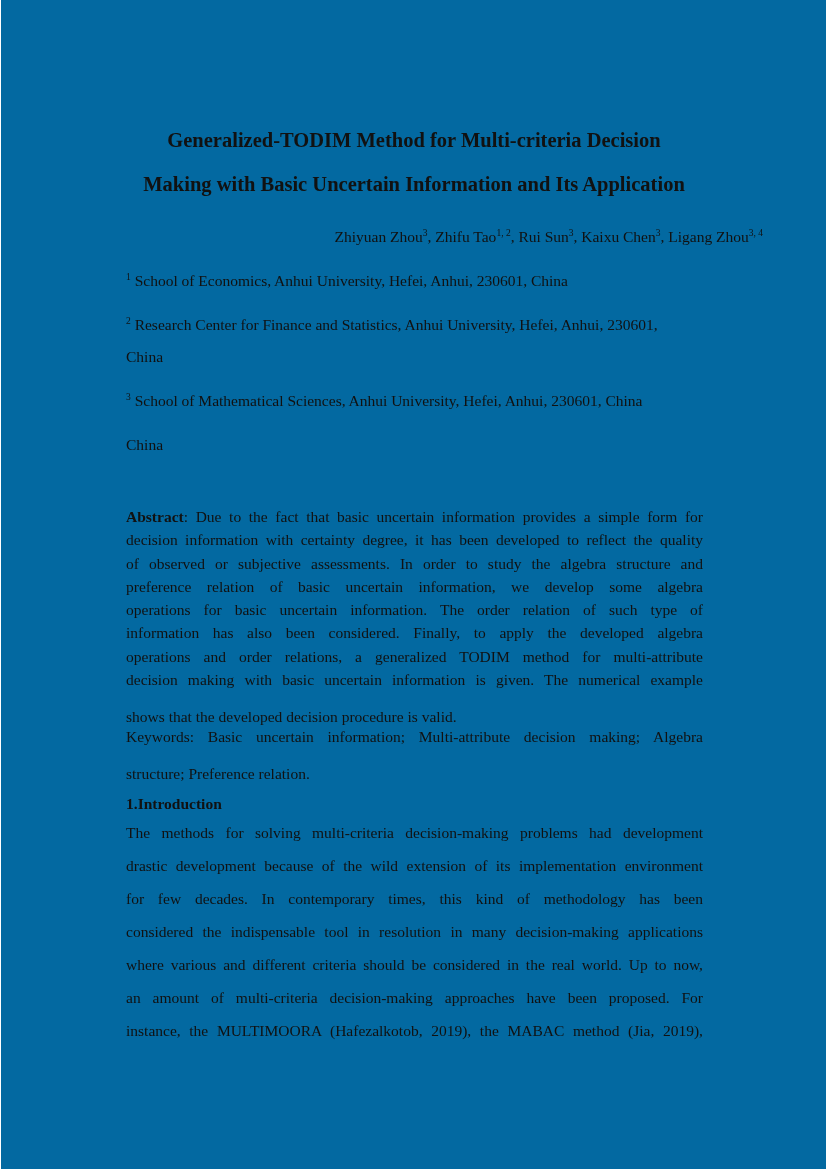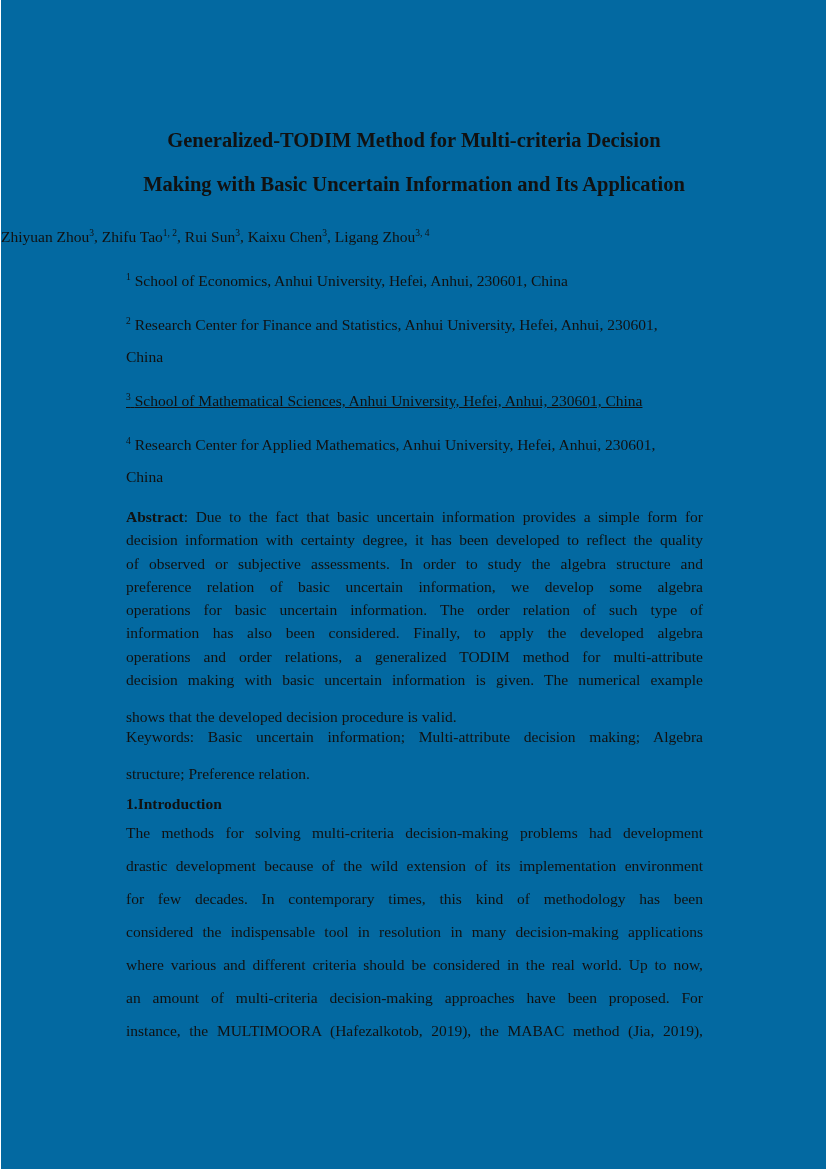--- a/index.html
+++ b/index.html
@@ -30,21 +30,21 @@
     font-weight: bold;
     font-size: 20.5px;
     line-height: 24px;
     white-space: nowrap;
   }
   .authors {
     position: absolute;
     left: 0;
     width: 762px;
     top: 226px;
-    text-align: left;
+    text-align: right;
     font-size: 15.5px;
     line-height: 22px;
     white-space: nowrap;
   }
   sup {
     font-size: 9.5px;
     line-height: 0;
     vertical-align: 6px;
   }
   .block {
@@ -108,26 +108,25 @@
 
   <div class="block affil" style="top:265px;">
     <div class="affil-line"><sup>1</sup> <span>School of Economics, Anhui University, Hefei, Anhui, 230601, China</span></div>
   </div>
 
   <div class="block affil" style="top:309px;">
     <div class="affil-line"><sup>2</sup> <span>Research Center for Finance and Statistics, Anhui University, Hefei, Anhui, 230601,</span></div>
     <div class="affil-line">China</div>
   </div>
 
-  <div class="block affil" style="top:385px;text-decoration:underline;">
+  <div class="block affil" style="top:385px;">
     <div class="affil-line"><sup>3</sup> <span>School of Mathematical Sciences, Anhui University, Hefei, Anhui, 230601, China</span></div>
   </div>
 
   <div class="block affil" style="top:429px;">
-    <div class="affil-line"><sup>4</sup> <span>Research Center for Applied Mathematics, Anhui University, Hefei, Anhui, 230601,</span></div>
     <div class="affil-line">China</div>
   </div>
 
   <div class="block abstract">
     <span class="jline"><span class="bold">Abstract</span><span>: Due to the fact that basic uncertain information provides a simple form for</span></span>
     <span class="jline">decision information with certainty degree, it has been developed to reflect the quality</span>
     <span class="jline">of observed or subjective assessments. In order to study the algebra structure and</span>
     <span class="jline">preference relation of basic uncertain information, we develop some algebra</span>
     <span class="jline">operations for basic uncertain information. The order relation of such type of</span>
     <span class="jline">information has also been considered. Finally, to apply the developed algebra</span>

